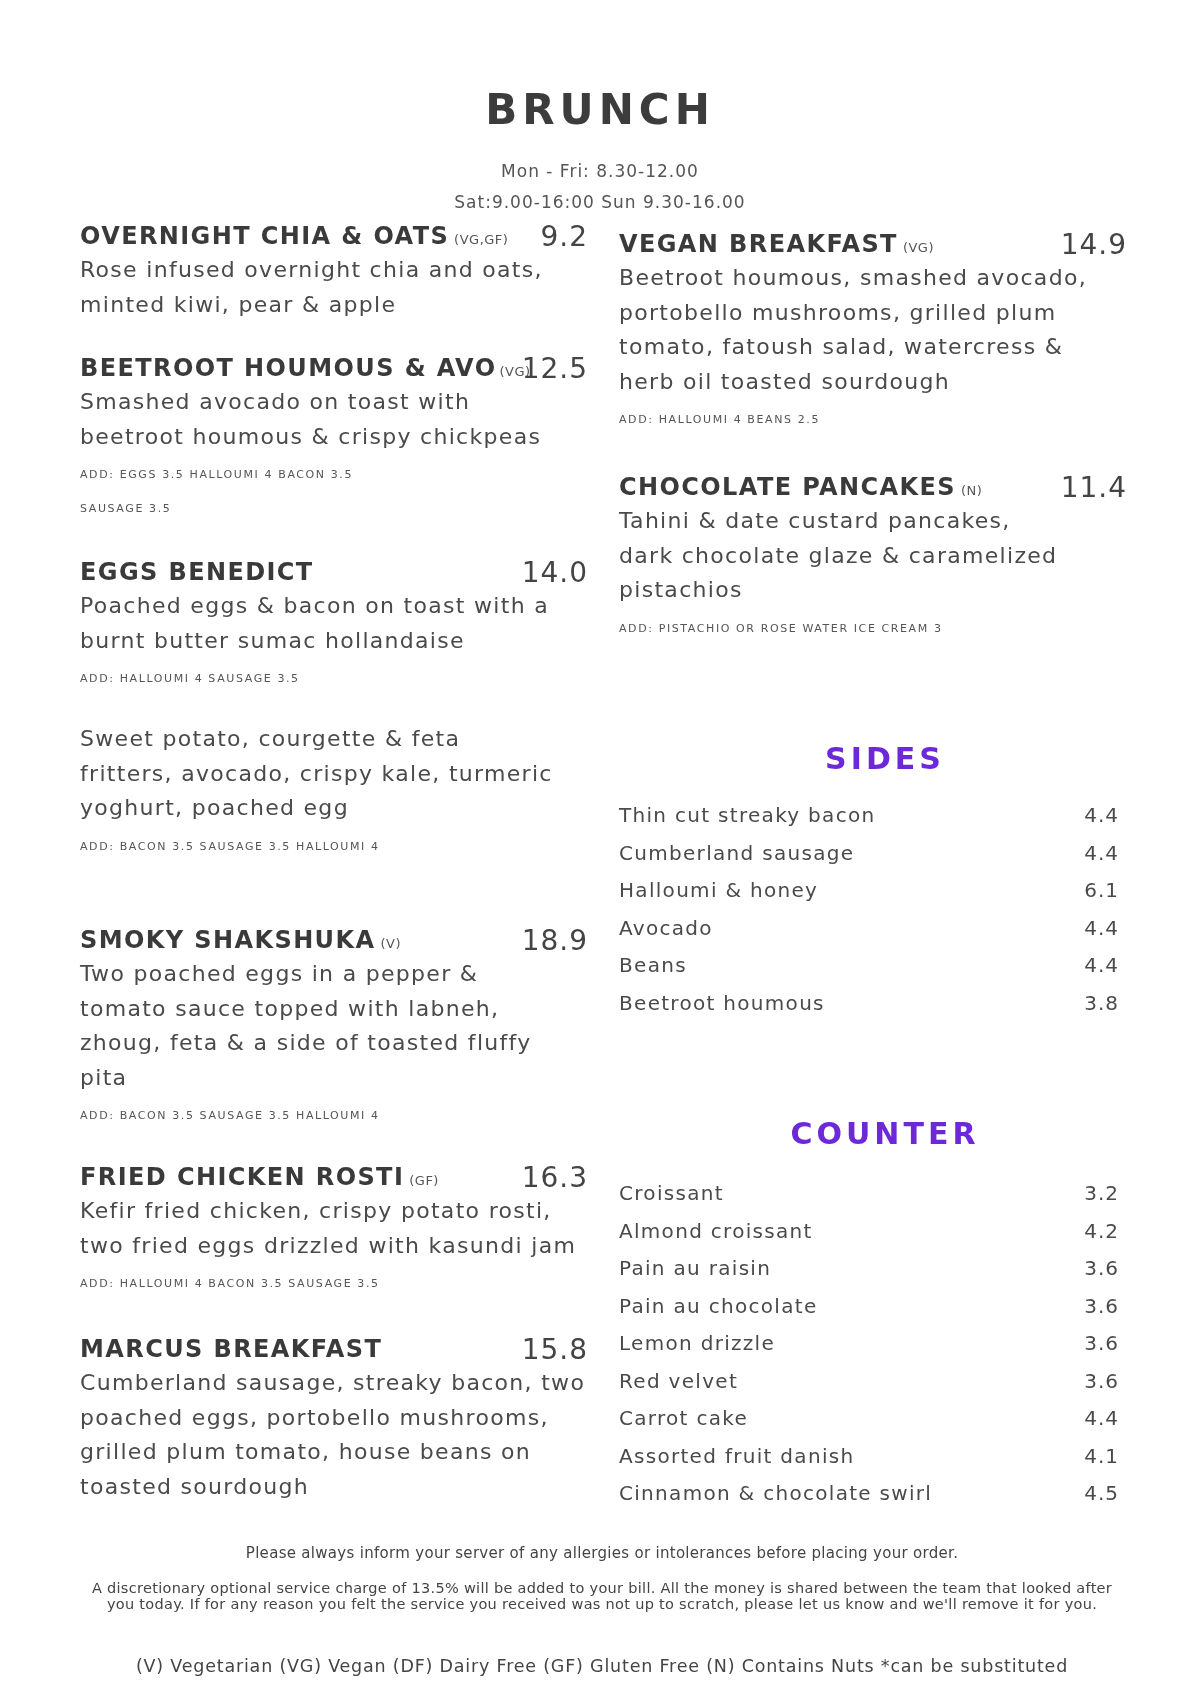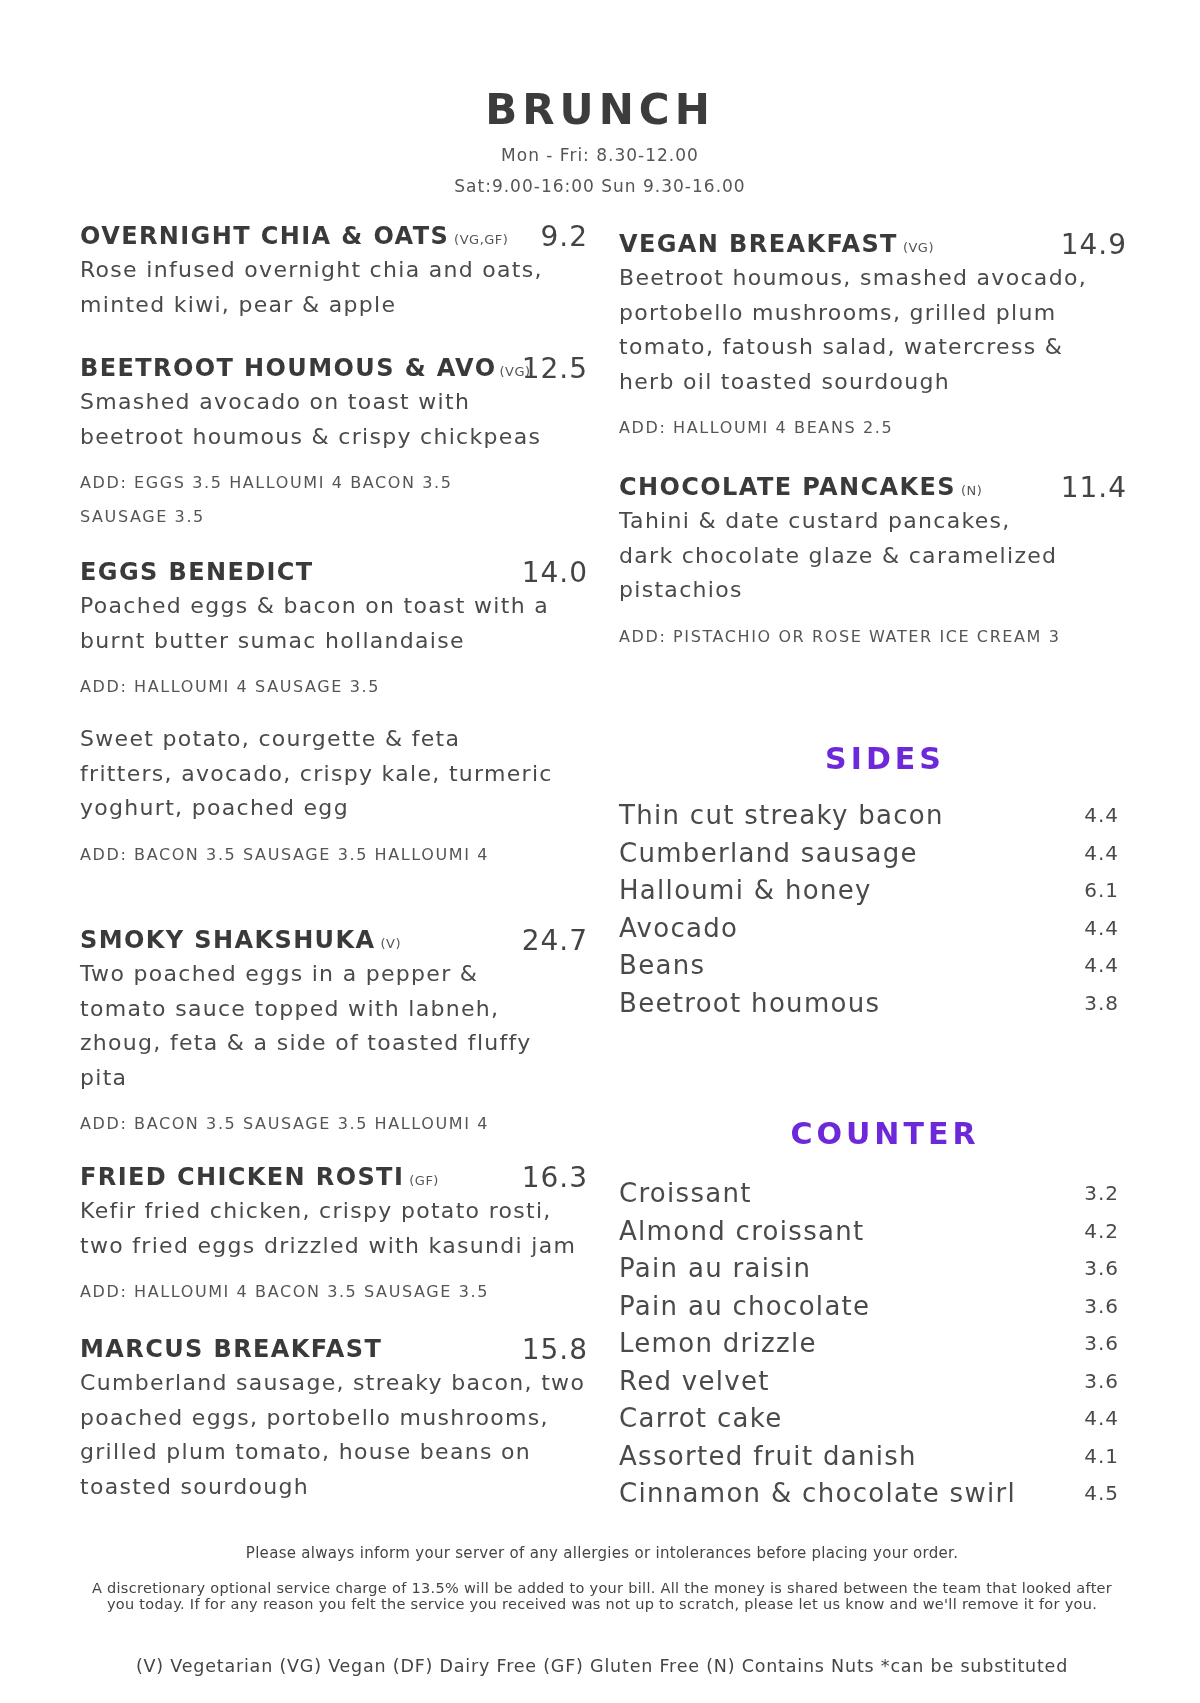--- a/index.html
+++ b/index.html
@@ -9,21 +9,21 @@
       color: #444444;
       position: relative;
       overflow: hidden;
     }
     .header { position: absolute; top: 84px; left: 0; width: 1200px; text-align: center; }
     .title {
       font-size: 42px; font-weight: bold; letter-spacing: 5px; color: #3c3c3c;
       line-height: 52px;
       text-align: center;
     }
-    .hours { font-size: 17px; letter-spacing: 1px; color: #555; line-height: 23px; margin-top: 8px; }
+    .hours { font-size: 17px; letter-spacing: 1px; color: #555; line-height: 23px; margin-top: 24px; }
 
     .col { position: absolute; top: 0; }
     .col-left { left: 80px; width: 508px; }
     .col-right { left: 619px; width: 508px; }
 
     .dish { position: absolute; left: 0; width: 100%; }
     .dish-head { position: relative; height: 34px; }
     .dish-name {
       font-size: 24px; font-weight: bold; letter-spacing: 1.4px; color: #3a3a3a;
       line-height: 34px; white-space: nowrap;
@@ -31,31 +31,31 @@
     .dish-tag { font-size: 13px; font-weight: normal; letter-spacing: 0.5px; color: #555; margin-left: 5px; }
     .dish-price {
       position: absolute; right: 0; top: 2px; font-size: 28px; letter-spacing: 1px;
       color: #444; line-height: 32px;
     }
     .dish-desc {
       font-size: 22px; letter-spacing: 1.3px; line-height: 34.5px; color: #4a4a4a;
       white-space: pre-line;
     }
     .dish-add {
-      font-size: 16px; letter-spacing: 1.6px; color: #555; line-height: 34px; margin-top: 12px;
+      font-size: 11px; letter-spacing: 1.6px; color: #555; line-height: 34px; margin-top: 4px;
       white-space: pre-line;
     }
 
     .section-title {
       position: absolute; left: 12px; width: 100%; text-align: center;
       font-size: 30px; font-weight: bold; letter-spacing: 4px; color: #6d28d9;
     }
     .price-list { position: absolute; left: 0; width: 100%; }
     .price-row { position: relative; height: 37.5px; }
-    .price-row .label { font-size: 26px; letter-spacing: 1.3px; color: #4a4a4a; line-height: 37.5px; }
+    .price-row .label { font-size: 20px; letter-spacing: 1.3px; color: #4a4a4a; line-height: 37.5px; }
     .price-row .price { position: absolute; right: 8px; top: 0; font-size: 20px; letter-spacing: 1px; color: #4a4a4a; line-height: 37.5px; }
 
     .footer { position: absolute; left: 80px; width: 1044px; text-align: center; color: #444; }
     .allergy { top: 1544px; font-size: 15px; letter-spacing: 0.3px; }
     .service { top: 1580px; font-size: 14.5px; letter-spacing: 0.3px; line-height: 16px; }
     .legend { top: 1656px; font-size: 17.5px; letter-spacing: 0.8px; }
   </style>
 </head>
 <body>
 
@@ -99,21 +99,21 @@
   <div class="dish" style="top:722px">
     <div class="dish-desc">Sweet potato, courgette &amp; feta
 fritters, avocado, crispy kale, turmeric
 yoghurt, poached egg</div>
     <div class="dish-add">ADD: BACON 3.5  SAUSAGE 3.5  HALLOUMI 4</div>
   </div>
 
   <div class="dish" style="top:923px">
     <div class="dish-head">
       <span class="dish-name">SMOKY SHAKSHUKA</span><span class="dish-tag">(V)</span>
-      <span class="dish-price">24.7</span>
+      <span class="dish-price">18.9</span>
     </div>
     <div class="dish-desc">Two poached eggs in a pepper &amp;
 tomato sauce topped with labneh,
 zhoug, feta &amp; a side of toasted fluffy
 pita</div>
     <div class="dish-add">ADD: BACON 3.5  SAUSAGE 3.5  HALLOUMI 4</div>
   </div>
 
   <div class="dish" style="top:1160px">
     <div class="dish-head">

